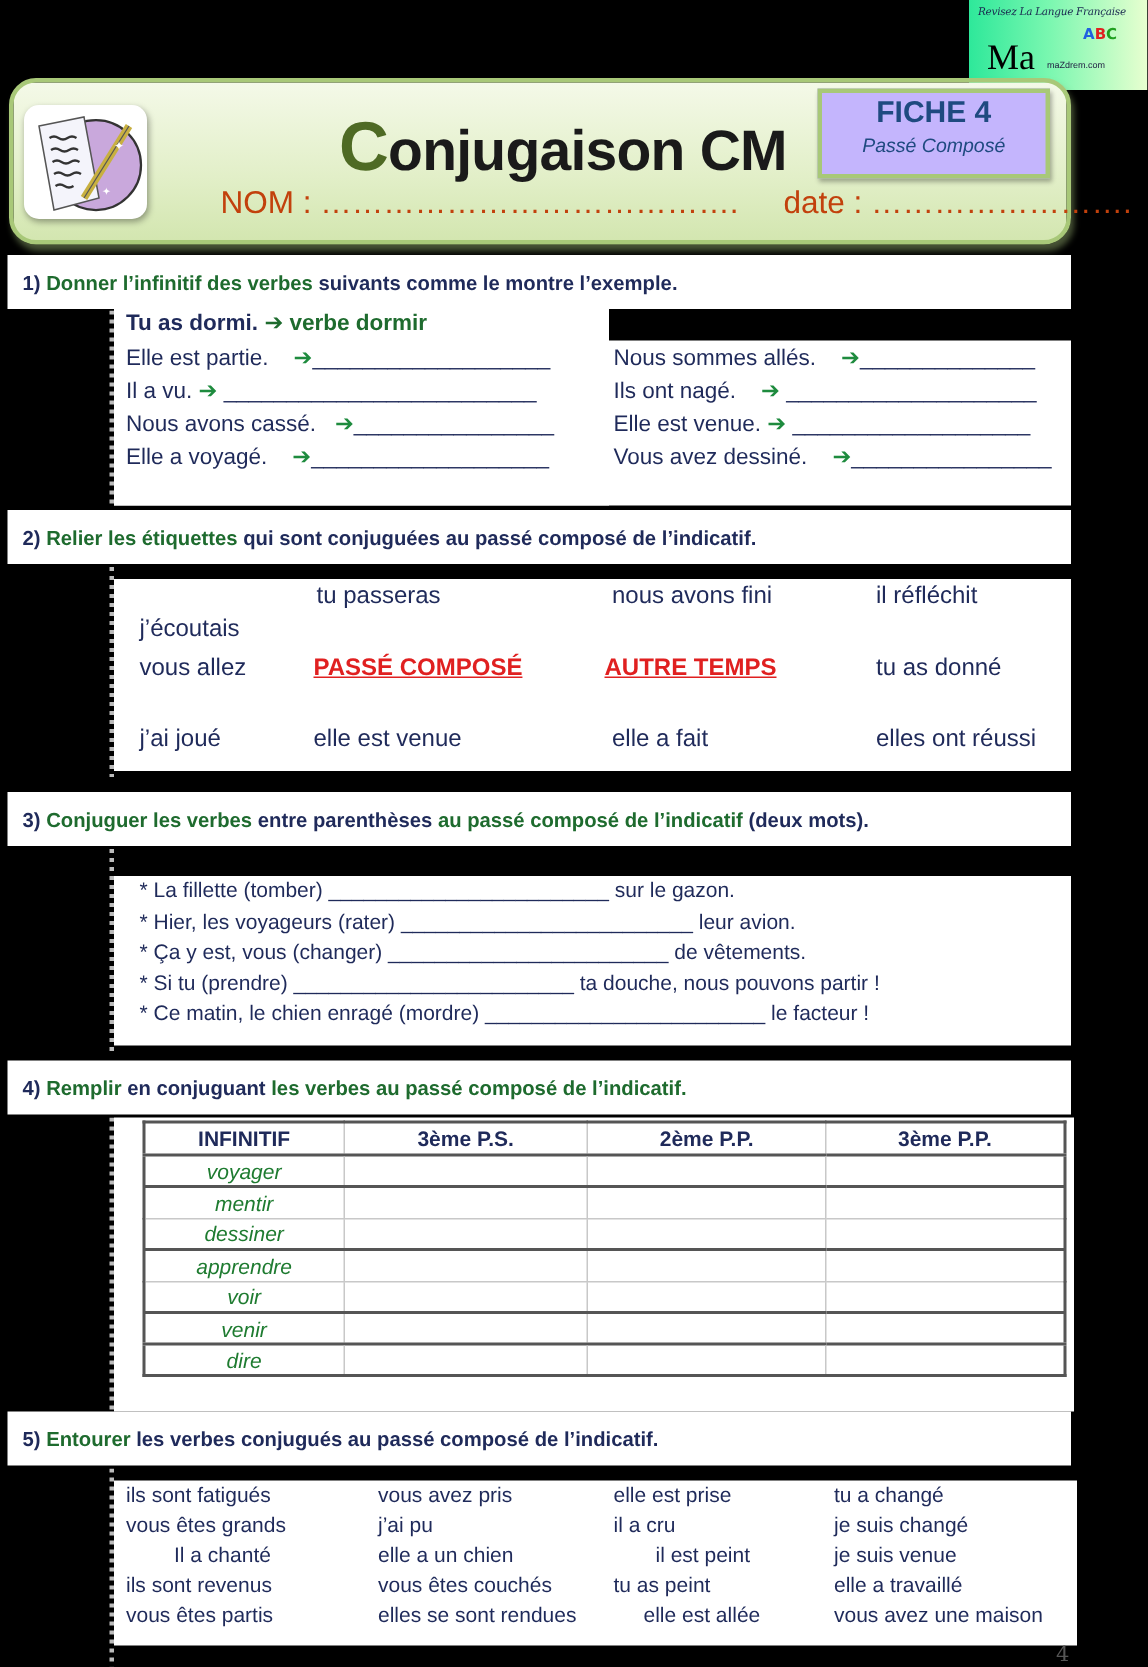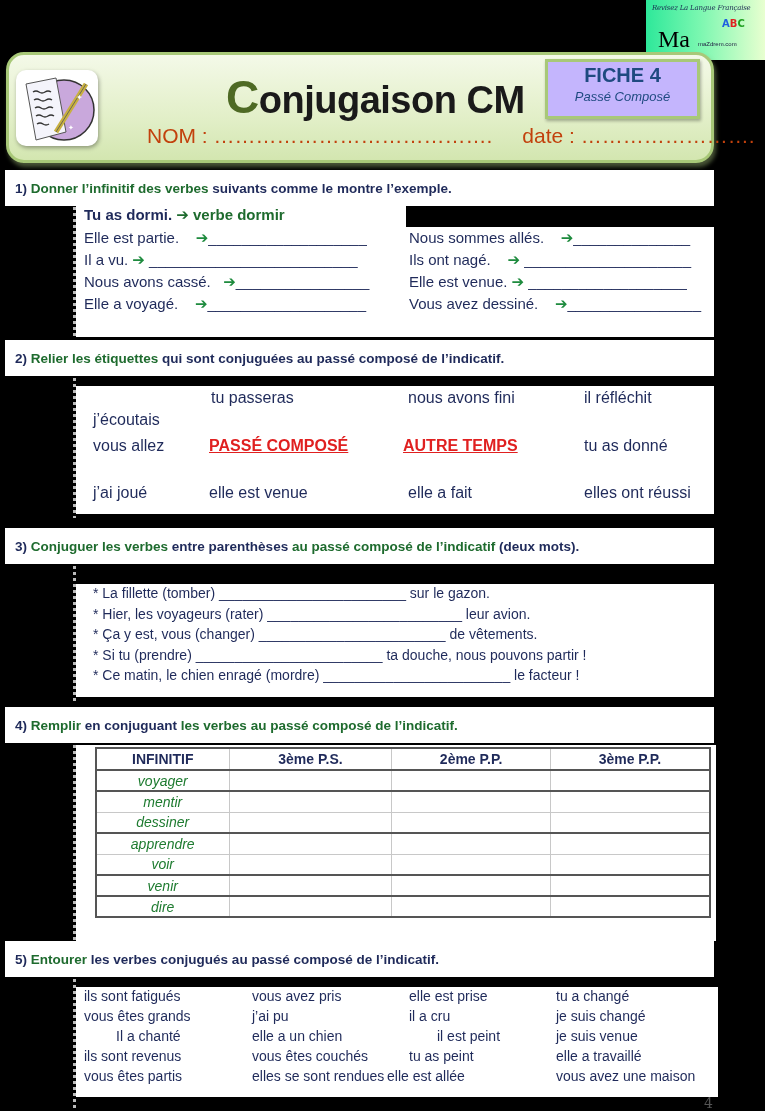--- a/index.html
+++ b/index.html
@@ -246,21 +246,21 @@
 <div class="abs s5-cell" style="left:252px;top:988px;">vous avez pris</div>
 <div class="abs s5-cell" style="left:252px;top:1008px;">j’ai pu</div>
 <div class="abs s5-cell" style="left:252px;top:1028px;">elle a un chien</div>
 <div class="abs s5-cell" style="left:252px;top:1048px;">vous êtes couchés</div>
 <div class="abs s5-cell" style="left:252px;top:1068px;">elles se sont rendues</div>
 
 <div class="abs s5-cell" style="left:409px;top:988px;">elle est prise</div>
 <div class="abs s5-cell" style="left:409px;top:1008px;">il a cru</div>
 <div class="abs s5-cell" style="left:409px;top:1028px;margin-left:28px;">il est peint</div>
 <div class="abs s5-cell" style="left:409px;top:1048px;">tu as peint</div>
-<div class="abs s5-cell" style="left:387px;top:1068px;">elle est allée</div>
+<div class="abs s5-cell" style="left:429px;top:1068px;">elle est allée</div>
 
 <div class="abs s5-cell" style="left:556px;top:988px;">tu a changé</div>
 <div class="abs s5-cell" style="left:556px;top:1008px;">je suis changé</div>
 <div class="abs s5-cell" style="left:556px;top:1028px;">je suis venue</div>
 <div class="abs s5-cell" style="left:556px;top:1048px;">elle a travaillé</div>
 <div class="abs s5-cell" style="left:556px;top:1068px;">vous avez une maison</div>
 
 <div class="abs page-num">4</div>
 
 </body></html>

